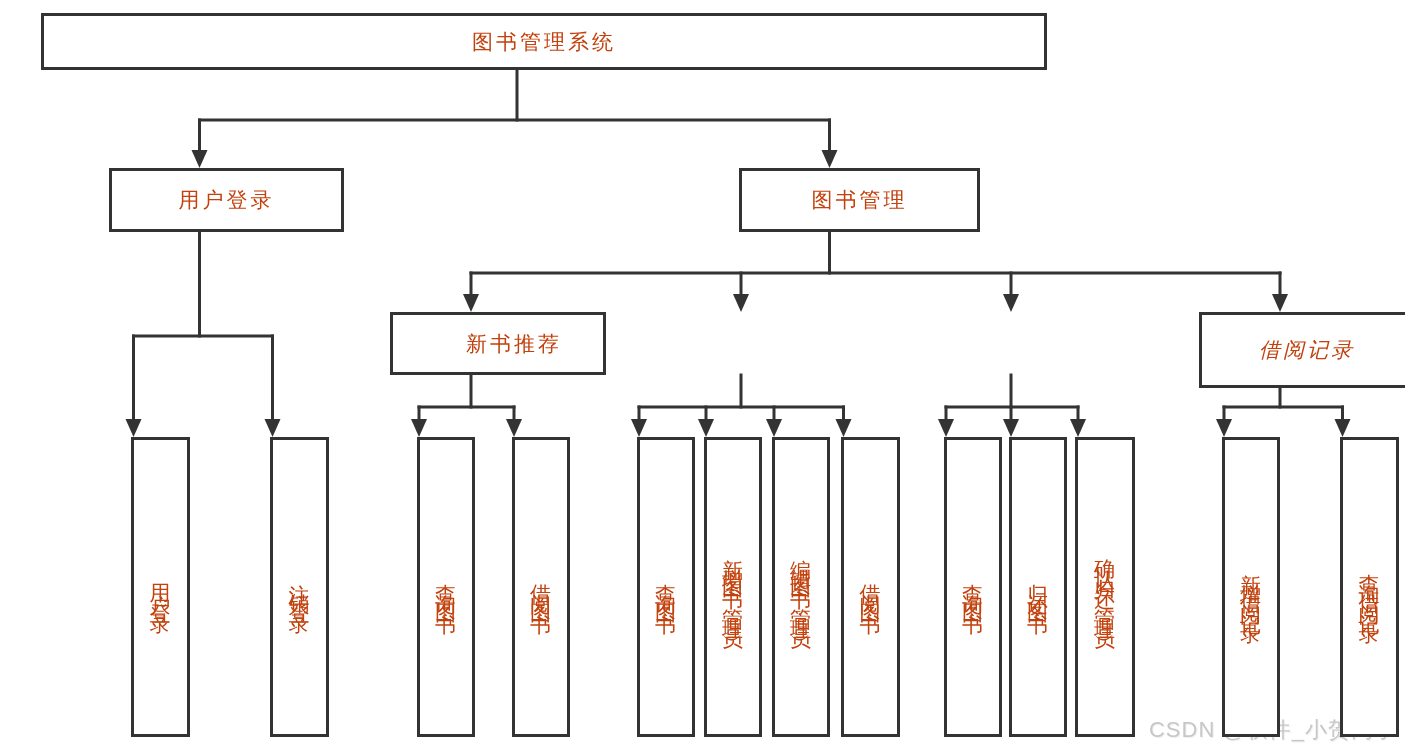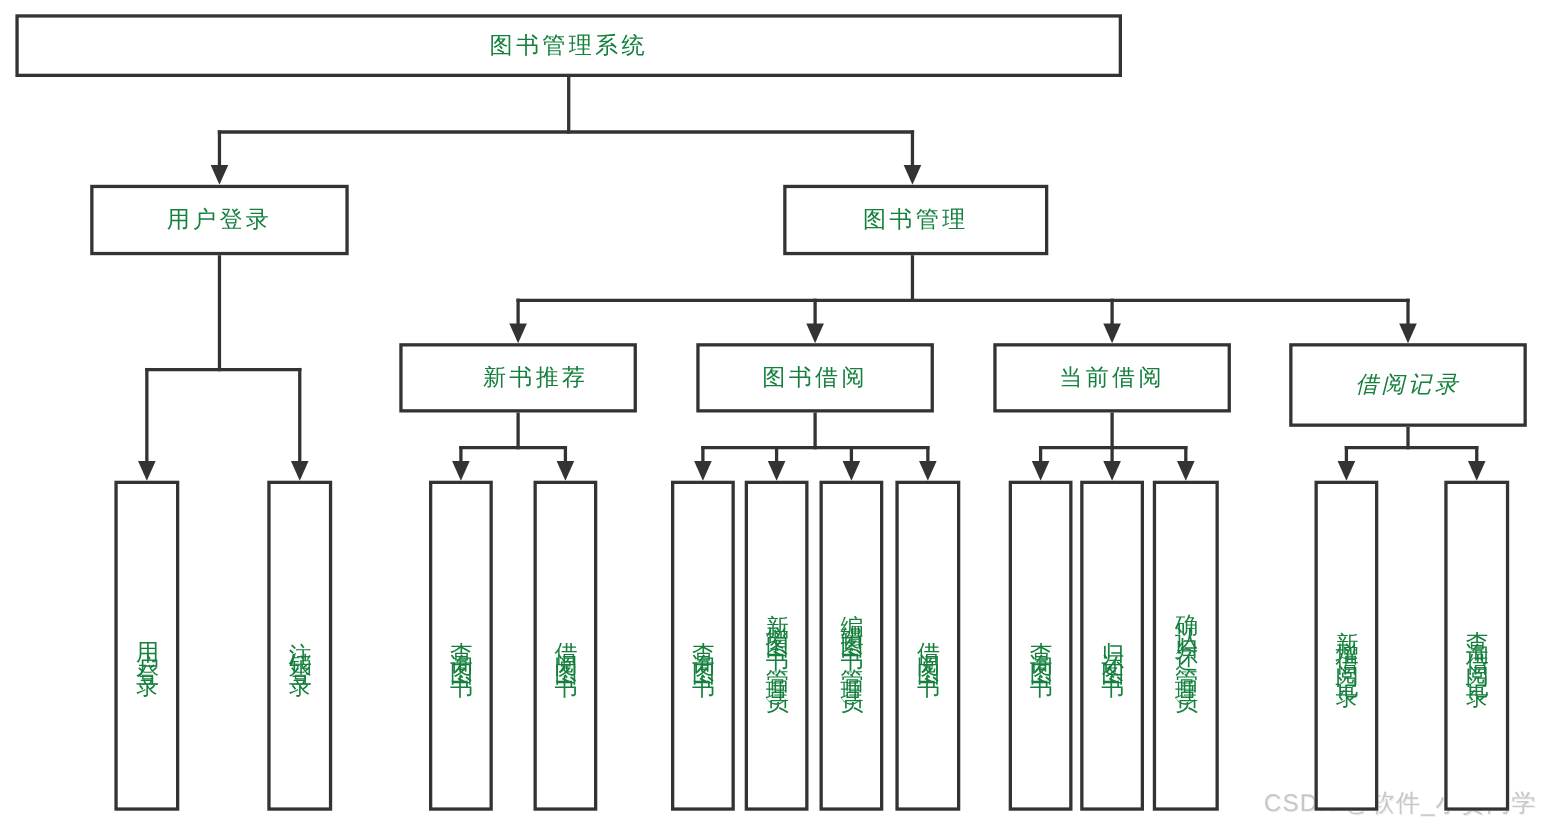--- a/index.html
+++ b/index.html
@@ -33,25 +33,26 @@
     stroke: none;
   }
   .node {
     position: absolute;
     box-sizing: border-box;
     border: 3px solid #333333;
     background: #ffffff;
     display: flex;
     align-items: center;
     justify-content: center;
-    color: #15803d;
+    color: #c2410c;
     font-size: 21px;
     letter-spacing: 3px;
     text-align: center;
     line-height: 1.2;
+    margin-left: 27px;
   }
   .node.vertical {
     writing-mode: vertical-rl;
     text-orientation: mixed;
     letter-spacing: 10px;
     font-size: 21px;
   }
   .node.vertical span {
     display: inline-block;
   }
@@ -130,26 +131,20 @@
     </div>
     <div class="node" style="left: 82px; top: 168px; width: 235px; height: 64px;">
       <span>用户登录</span>
     </div>
     <div class="node" style="left: 712px; top: 168px; width: 241px; height: 64px;">
       <span>图书管理</span>
     </div>
     <div class="node" style="left: 363px; top: 312px; width: 216px; height: 63px; padding-left: 32px;">
       <span>新书推荐</span>
     </div>
-    <div class="node" style="left: 633px; top: 312px; width: 216px; height: 63px;">
-      <span>图书借阅</span>
-    </div>
-    <div class="node" style="left: 903px; top: 312px; width: 216px; height: 63px;">
-      <span>当前借阅</span>
-    </div>
     <div class="node" style="left: 1172px; top: 312px; width: 216px; height: 76px; font-style: italic;">
       <span>借阅记录</span>
     </div>
     <div class="node vertical" style="left: 104px; top: 437px; width: 59px; height: 300px;">
       <span>用户登录</span>
     </div>
     <div class="node vertical" style="left: 243px; top: 437px; width: 59px; height: 300px;">
       <span>注销登录</span>
     </div>
     <div class="node vertical" style="left: 390px; top: 437px; width: 58px; height: 300px;">

